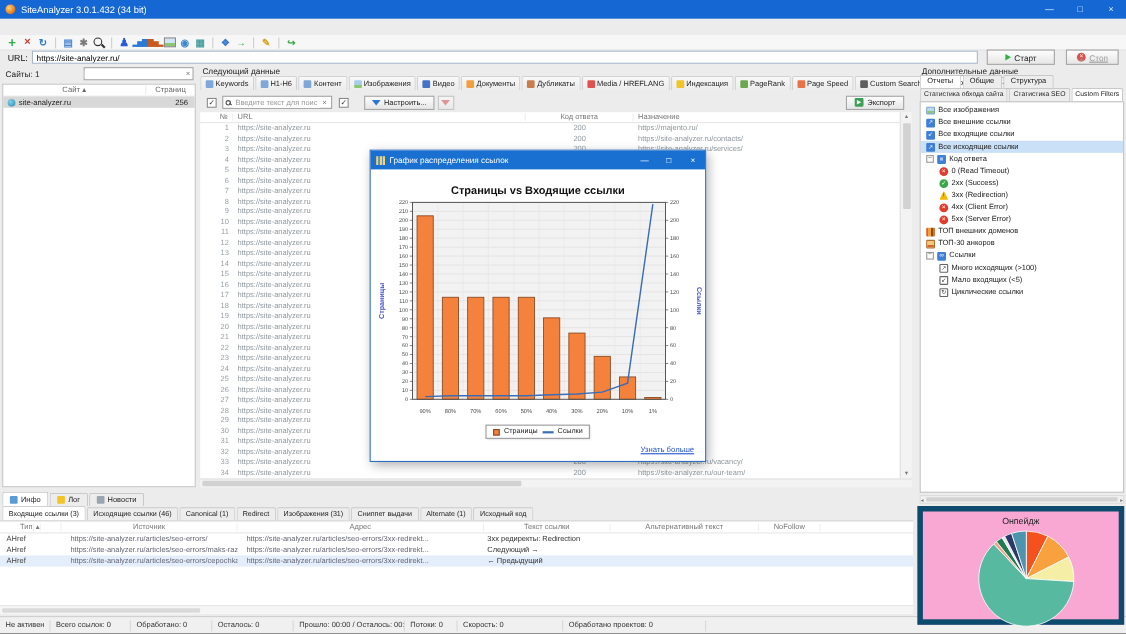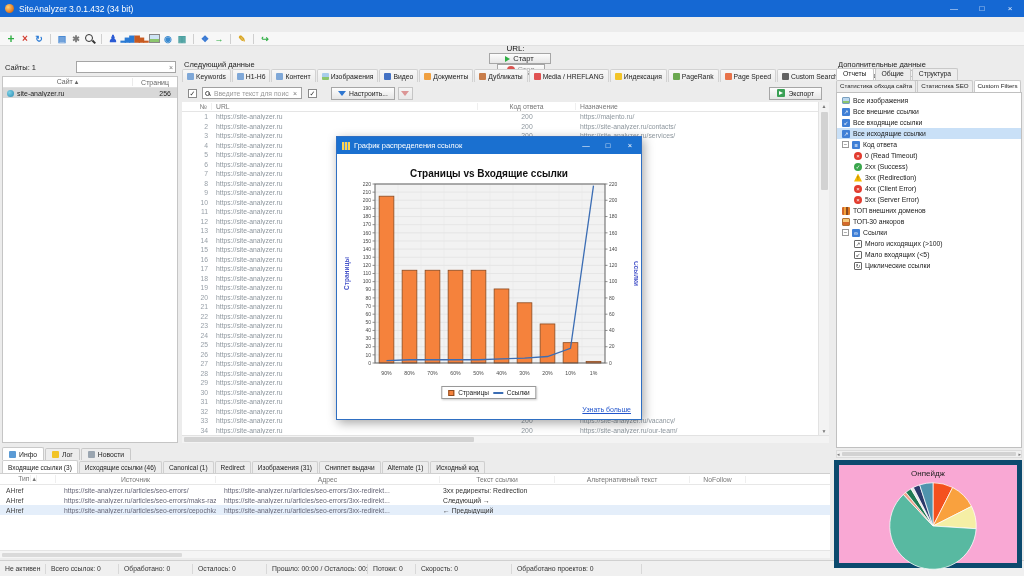--- a/index.html
+++ b/index.html
@@ -33,21 +33,21 @@
   .ti-bars2{color:#c85a20;font-size:7px;letter-spacing:-1px;font-weight:normal;}
   .ti-image{width:11px;height:9px;border:1px solid #888;background:linear-gradient(180deg,#cfe4f5 55%,#8cc66e 45%);}
   .ti-globe{color:#3a8ad0;}
   .ti-dash{color:#4aa0a0;}
   .ti-net{color:#3a7ad4;}
   .ti-export{color:#2fae44;}
   .ti-clean{color:#d9a520;}
   .ti-exit{color:#2fae44;}
 
   
-  .urlrow{position:absolute;left:0;top:44px;width:1024px;height:16px;display:flex;align-items:center;padding-left:7px;font-size:8px;color:#111;flex-direction:column;}
+  .urlrow{position:absolute;left:0;top:44px;width:1024px;height:16px;display:flex;align-items:center;padding-left:7px;font-size:8px;color:#111;}
   .url-input{width:860px;height:12px;border:1px solid #a9b7c9;font-size:7.5px;padding:0 3px;background:#fff;margin-left:4px;font-family:"Liberation Sans",sans-serif;}
   .btn{height:14px;border:1px solid #a6a6a6;background:linear-gradient(#fdfdfd,#e6e6e6);font-size:7.5px;display:inline-flex;align-items:center;justify-content:center;gap:3px;padding:0 8px;color:#222;}
   .btn.start{width:62px;margin-left:8px;}
   .play{width:0;height:0;border-left:5px solid #2fae44;border-top:3.5px solid transparent;border-bottom:3.5px solid transparent;}
   .btn.stop{width:48px;margin-left:10px;color:#9b9b9b;text-decoration:underline;}
   .stop-ic{width:8px;height:8px;border-radius:50%;background:#d9534f;color:#fff;font-size:6px;display:flex;align-items:center;justify-content:center;line-height:8px;}
 
   
   .sites-head{position:absolute;left:5px;top:63px;font-size:7.5px;color:#222;}
   .sites-search{position:absolute;left:76px;top:61px;width:100px;height:12px;border:1px solid #a5a5a5;background:#fff;display:flex;align-items:center;}
@@ -235,20 +235,21 @@
       <span class="ticon ti-net">❖</span>
       <span class="ticon ti-export">→</span>
       <span class="tsep"></span>
       <span class="ticon ti-clean">✎</span>
       <span class="tsep"></span>
       <span class="ticon ti-exit">↪</span>
   </div>
 
   <div class="urlrow">
     <span>URL:</span>
+    <input class="url-input" value="https://site-analyzer.ru/" style="">
     <span class="btn start">
         <span class="play"></span>
         <span>Старт</span>
       </span>
     <span class="btn stop">
         <span class="stop-ic">×</span>
         <span>Стоп</span>
       </span>
   </div>
 

